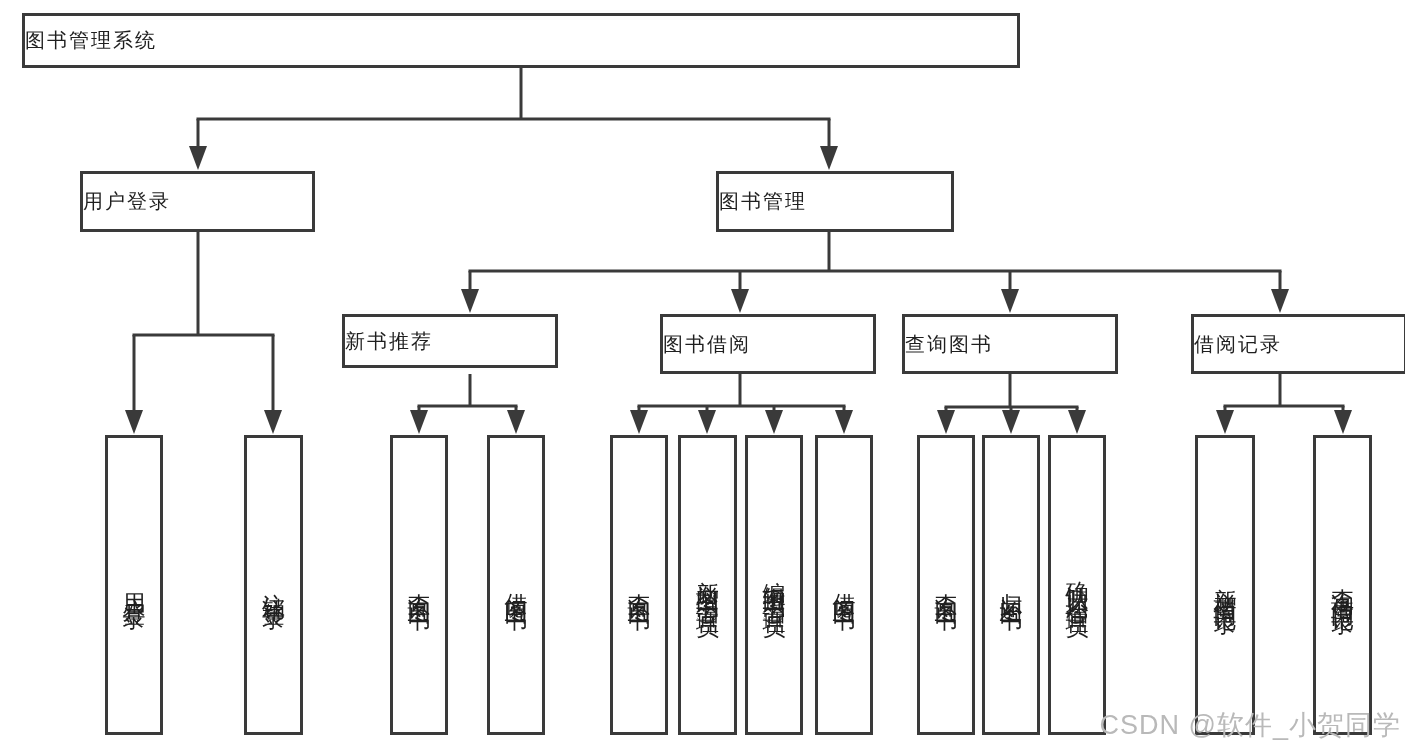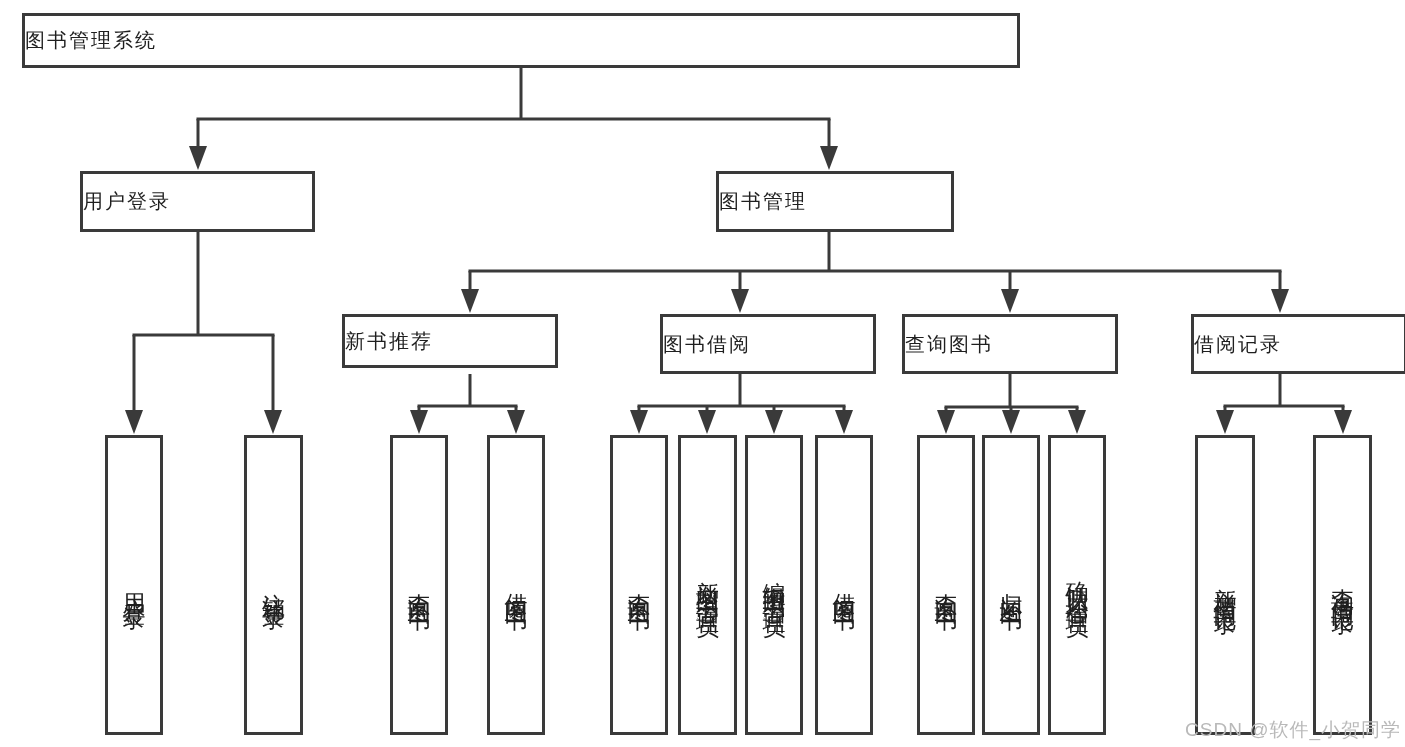--- a/index.html
+++ b/index.html
@@ -41,21 +41,21 @@
     text-orientation:mixed;
     font-size:23px;
     letter-spacing:5px;
     line-height:1;
     white-space:nowrap;
   }
   svg.wires{position:absolute;left:0;top:0;z-index:1;}
   .watermark{
     position:absolute;
     right:4px;bottom:4px;
-    font-size:19px;
+    font-size:27px;
     color:var(--wm);
     letter-spacing:1px;
     z-index:5;
     white-space:nowrap;
   }
 </style>
 </head>
 <body>
 
 <div class="stage">

